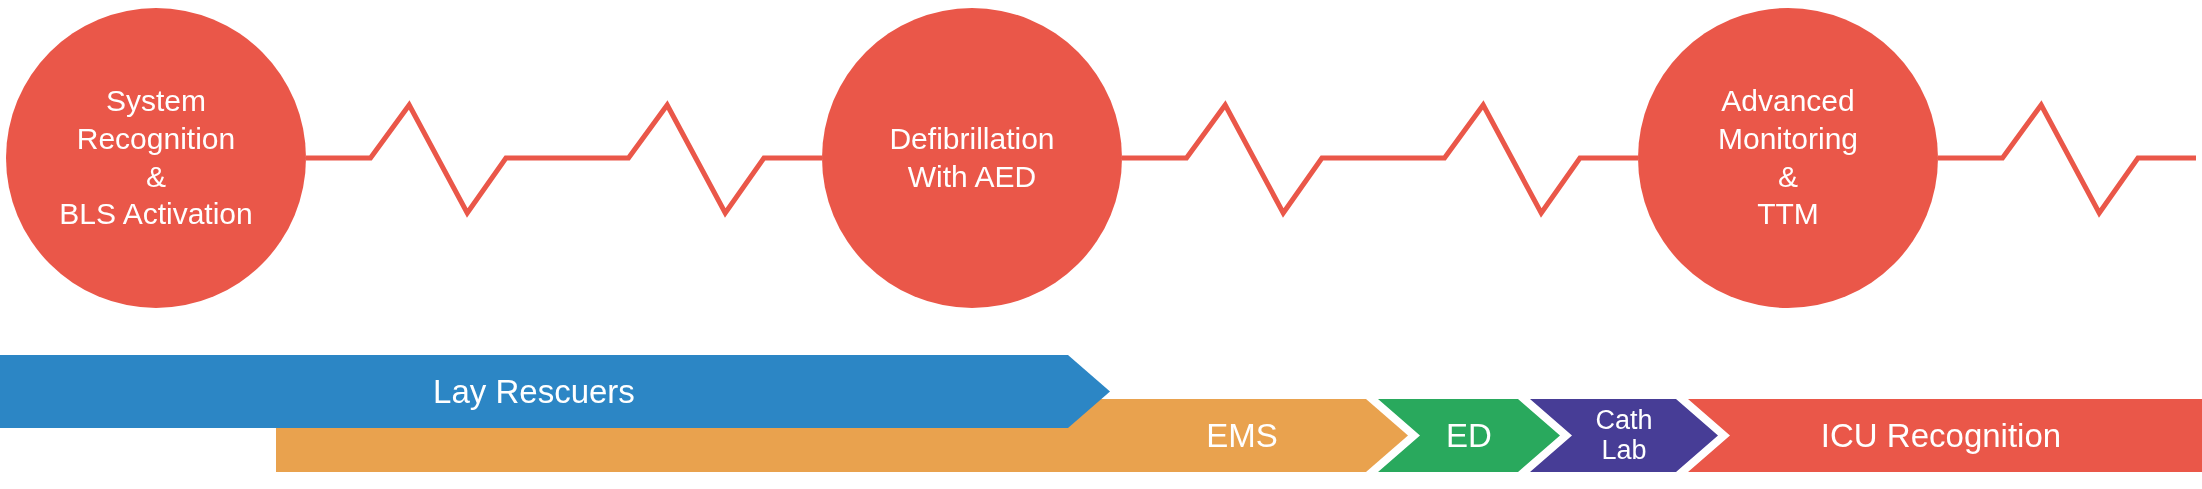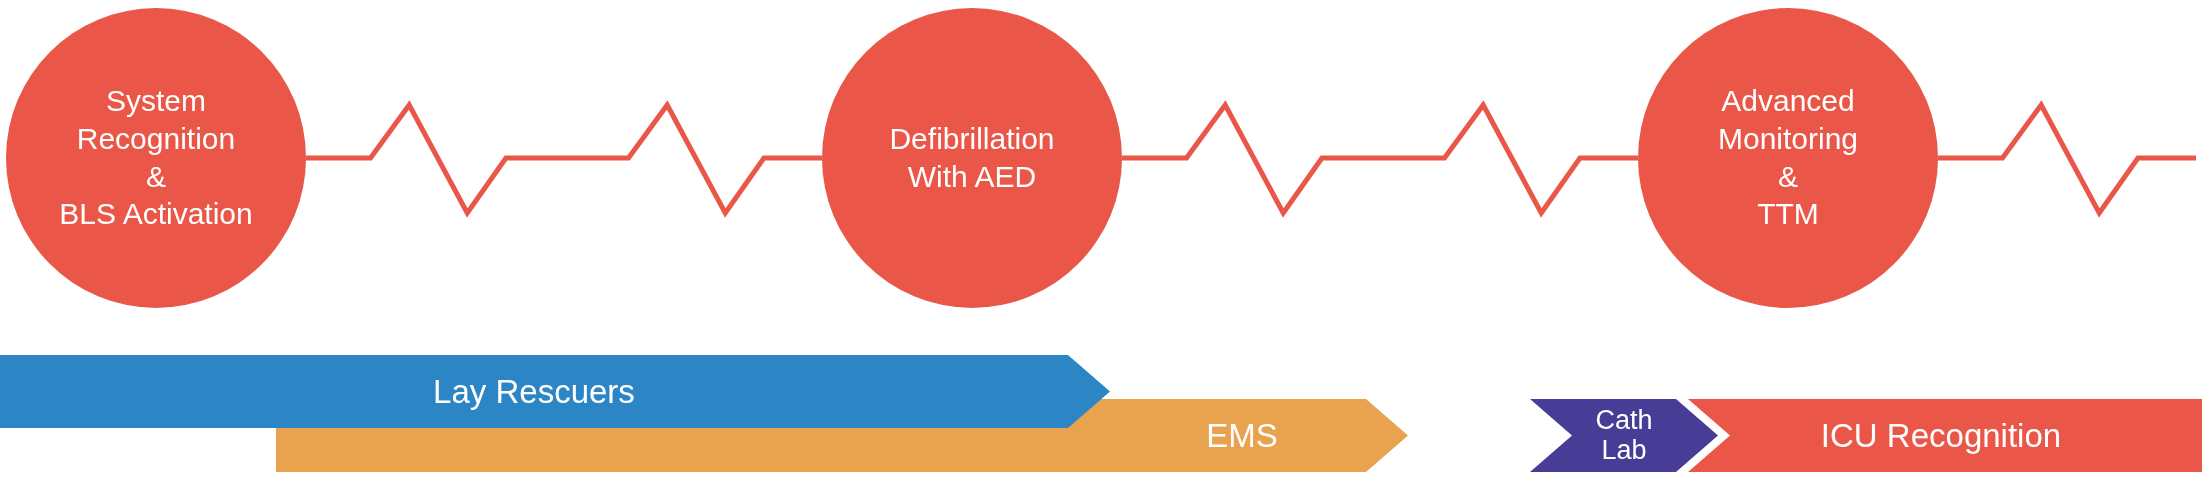--- a/index.html
+++ b/index.html
@@ -171,20 +171,23 @@
   </div>
 
   <div class="band arrow-right" id="band-lay">
     <span class="label">Lay Rescuers</span>
   </div>
 
   <div class="band arrow-right" id="band-ems">
     <span class="label">EMS</span>
   </div>
 
+  <div class="band arrow-both" id="band-ed">
+    <span class="label">ED</span>
+  </div>
 
   <div class="band arrow-both" id="band-cath">
     <span class="label">Cath
 Lab</span>
   </div>
 
   <div class="band arrow-both" id="band-icu">
     <span class="label">ICU Recognition</span>
   </div>
 

